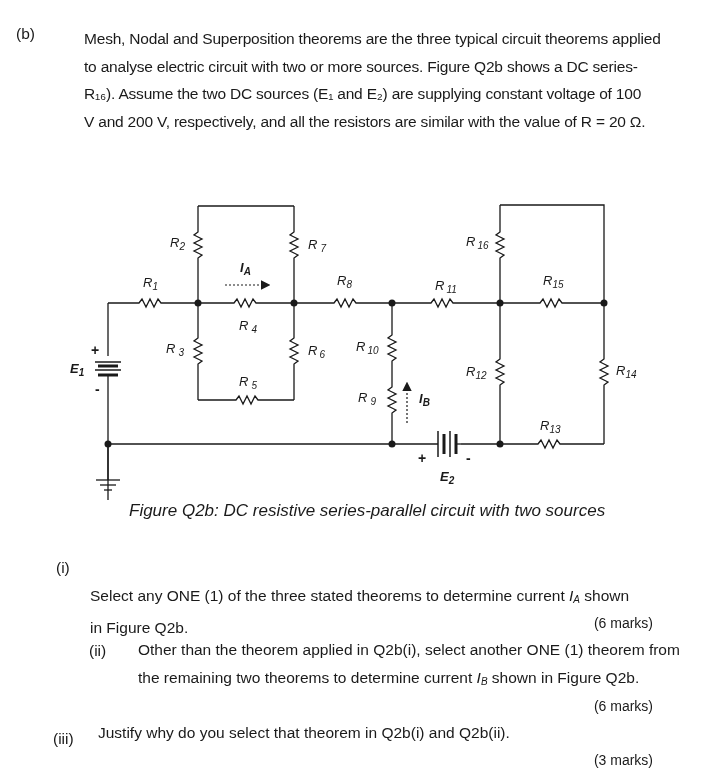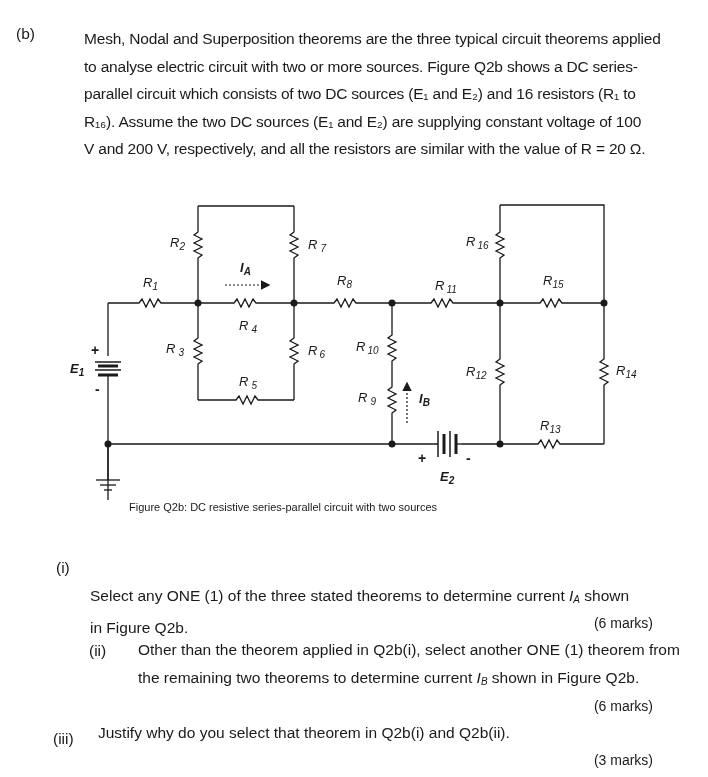--- a/index.html
+++ b/index.html
@@ -2,35 +2,34 @@
 <html><head>
 <meta charset="utf-8">
 <style>
   html, body { margin: 0; padding: 0; background: #ffffff; }
   body { width: 708px; height: 777px; position: relative; overflow: hidden;
          font-family: "Liberation Sans", sans-serif; color: #1a1a1a; }
   .para { position: absolute; font-size: 15.5px; line-height: 27.5px; letter-spacing: -0.2px; }
   .label-b { position: absolute; left: 16px; top: 25px; font-size: 15.5px; }
   .main-text { left: 54px; top: 25px; width: 610px; margin-left: 30px; }
   .circuit { position: absolute; left: 0; top: 0; }
-  .caption { position: absolute; left: 129px; top: 501px; font-size: 11px; }
+  .caption { position: absolute; left: 129px; top: 501px; font-size: 17px; font-style: italic; }
   .q-num { position: absolute; font-size: 15.5px; }
   .q-text { position: absolute; left: 90px; width: 570px; font-size: 15.5px; line-height: 28px; }
   .marks { position: absolute; right: 55px; font-size: 14px; }
   i sub, i .sub { font-size: 10px; }
   .sub { font-size: 10px; vertical-align: -2px; }
 </style>
 </head>
 <body>
 
 <div class="label-b">(b)</div>
 <div class="para main-text">
   <div>Mesh, Nodal and Superposition theorems are the three typical circuit theorems applied</div>
   <div>to analyse electric circuit with two or more sources. Figure Q2b shows a DC series-</div>
-  <div>parallel circuit which consists of two DC sources (E₁ and E₂) and 16 resistors (R₁ to</div>
   <div>R₁₆). Assume the two DC sources (E₁ and E₂) are supplying constant voltage of 100</div>
   <div>V and 200 V, respectively, and all the resistors are similar with the value of R = 20 Ω.</div>
 </div>
 
 <svg class="circuit" width="708" height="500" viewBox="0 0 708 500" xmlns="http://www.w3.org/2000/svg">
   <defs>
     <marker id="arrowhead" markerWidth="8" markerHeight="8" refX="6" refY="4" orient="auto">
       <path d="M0,0 L8,4 L0,8 z" fill="#1a1a1a"></path>
     </marker>
   </defs>

